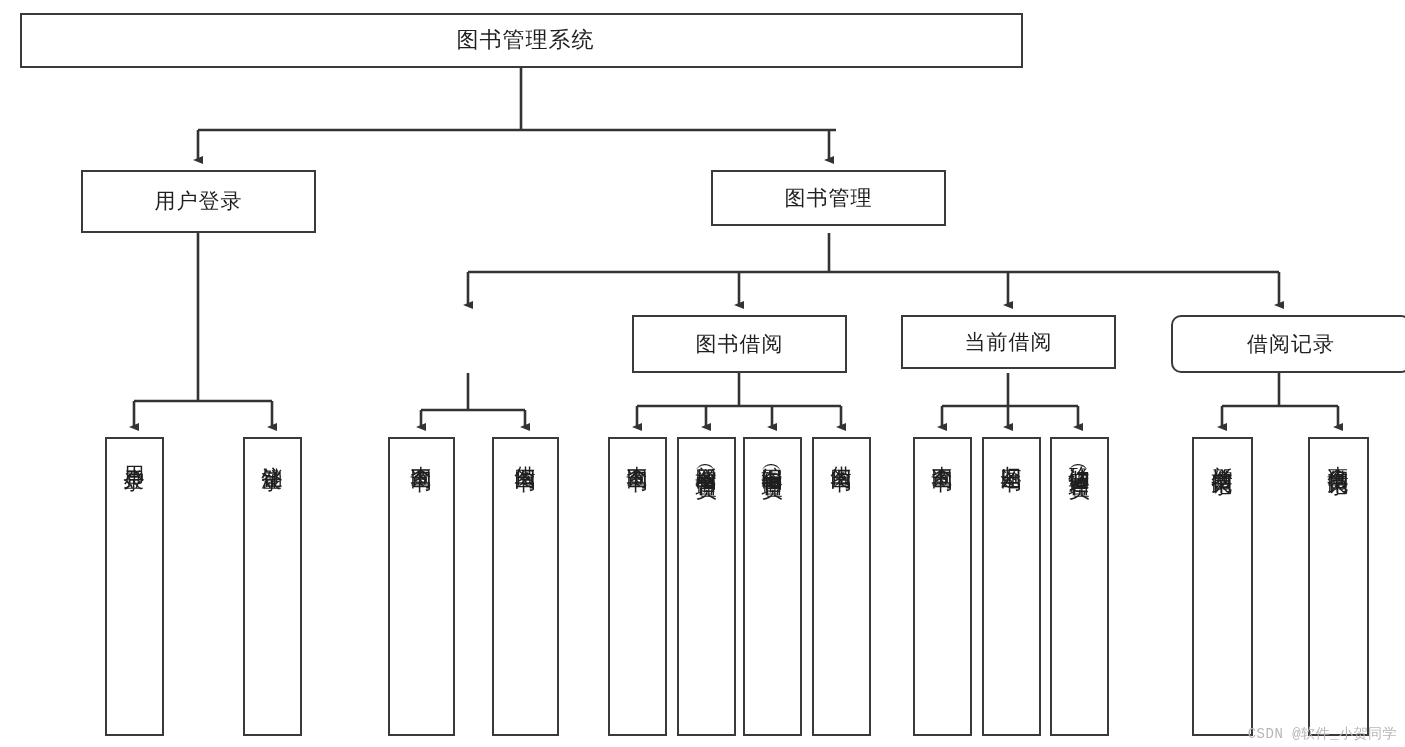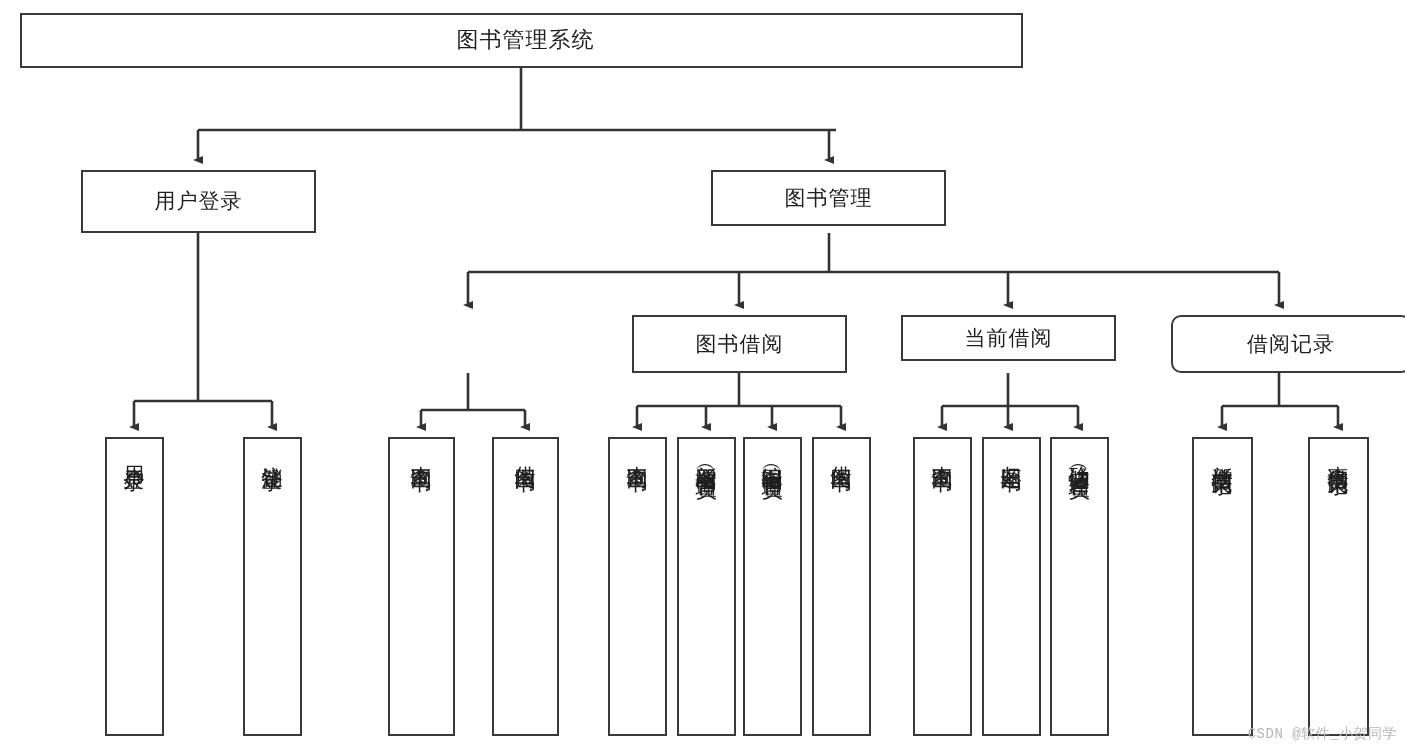--- a/index.html
+++ b/index.html
@@ -138,21 +138,21 @@
 
   <div class="node horiz" style="left:711px; top:170px; width:235px; height:56px;">
     <span class="lbl">图书管理</span>
   </div>
 
 
   <div class="node horiz" style="left:632px; top:315px; width:215px; height:58px;align-items:center;">
     <span class="lbl">图书借阅</span>
   </div>
 
-  <div class="node horiz" style="left:901px; top:315px; width:215px; height:46px;">
+  <div class="node horiz" style="left:901px; top:315px; width:215px; height:54px;">
     <span class="lbl">当前借阅</span>
   </div>
 
   <div class="node horiz" style="left:1171px; top:315px; width:240px; height:58px;border-radius:10px;">
     <span class="lbl">借阅记录</span>
   </div>
 
   <div class="node vert" style="left:105px; top:437px; width:59px; height:299px;">
     <span class="lbl">用户登录</span>
   </div>

